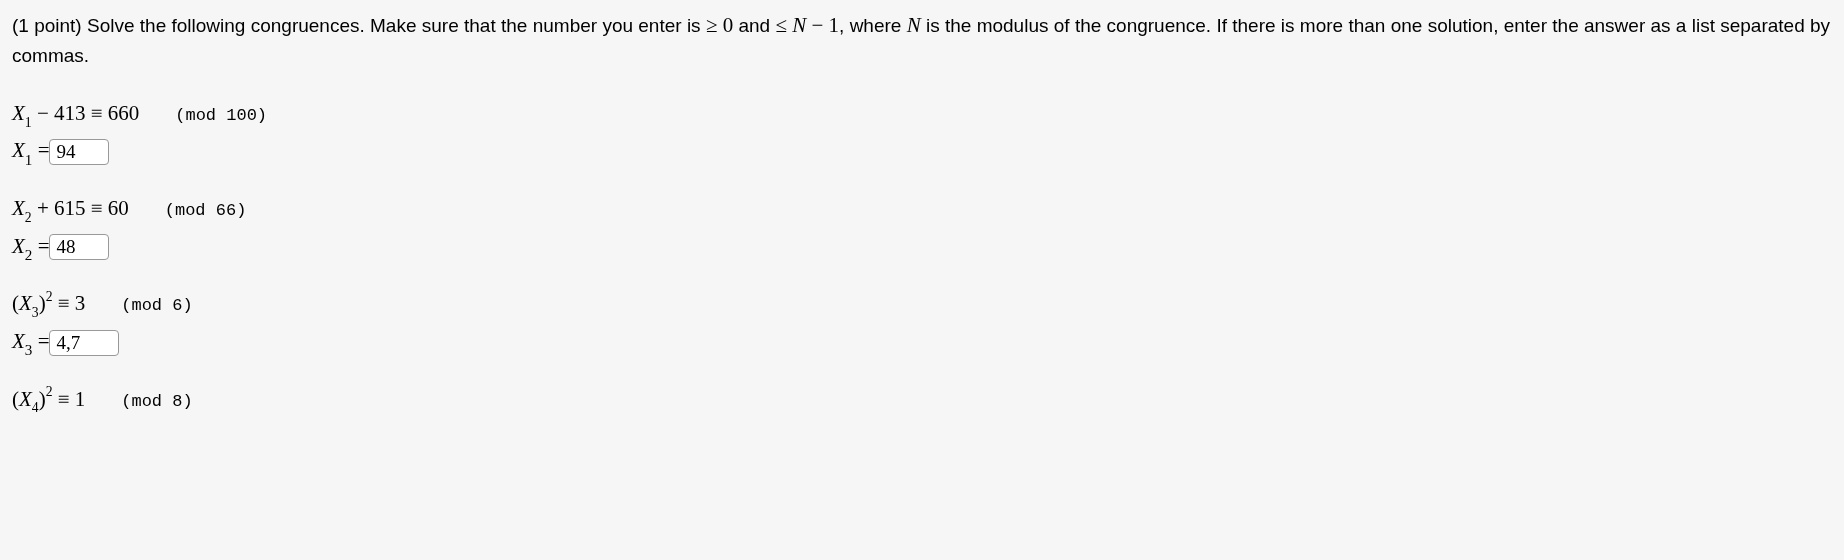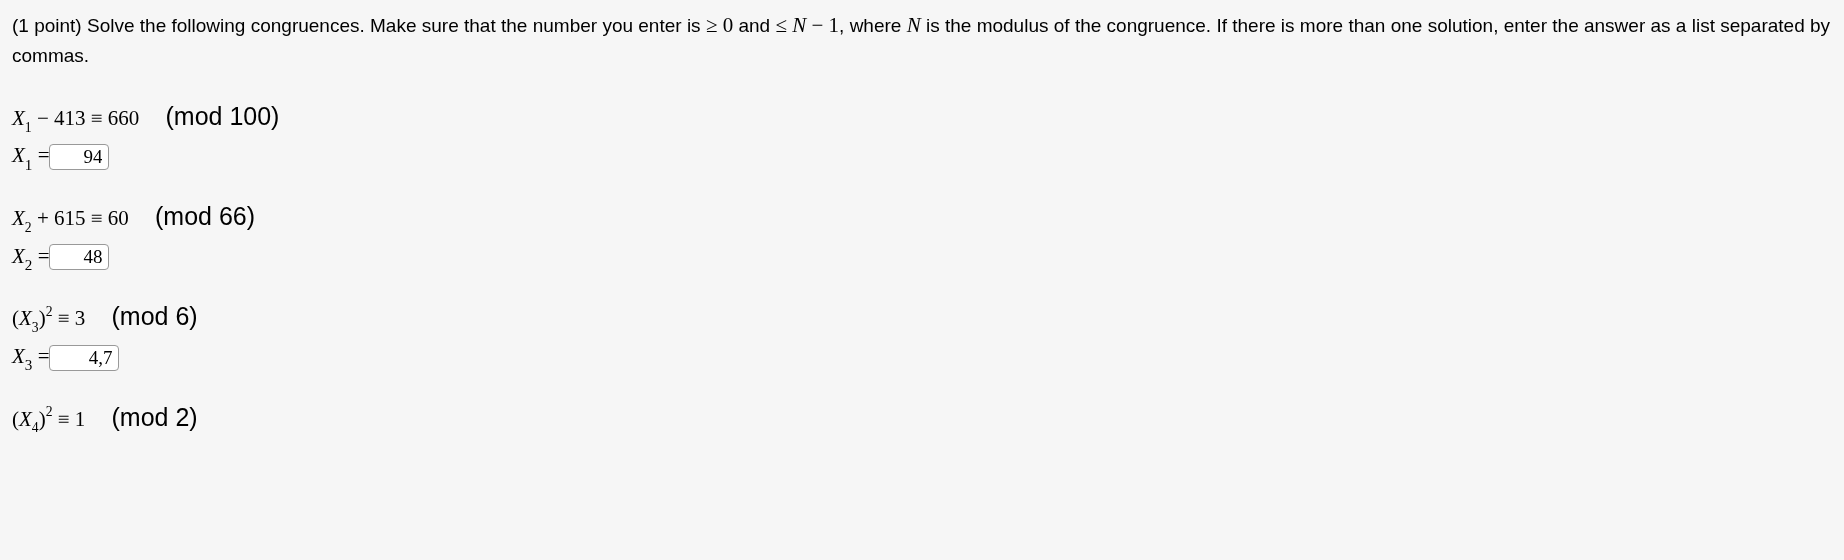--- a/index.html
+++ b/index.html
@@ -35,37 +35,36 @@
     }
     .answer-input {
       font-family: 'Times New Roman', Times, serif;
       font-size: 19px;
       padding: 1px 6px;
       border: 1px solid #999;
       border-radius: 4px;
       background: #fff;
       min-width: 20px;
       width: auto;
-      text-align: right;
     }
     .sub {
       font-size: 0.72em;
       vertical-align: sub;
       position: relative;
       top: 2px;
     }
     .sup {
       font-size: 0.72em;
       vertical-align: super;
       position: relative;
       top: -2px;
     }
     .mod-text {
-      font-family: Liberation Sans, sans-serif;
-      font-size: 25px;
+      font-family: Liberation Mono, monospace;
+      font-size: 17px;
       margin-top: 12px;
     }
   </style>
 </head>
 <body>
 
 <div class="instructions">
   <span>(1 point) Solve the following congruences. Make sure that the number you enter is </span><span class="math">≥ 0</span><span> and </span><span class="math">≤ </span><span class="math-var">N</span><span class="math"> − 1</span><span>, where </span><span class="math-var">N</span><span> is the modulus of the congruence. If there is more than one solution, enter the answer as a list separated by commas.</span>
 </div>
 
@@ -98,15 +97,15 @@
   </div>
   <div class="answer-line">
     <span class="math"><span class="math-var">X</span><span class="sub">3</span><span> = </span></span>
     <input type="text" class="answer-input" size="3" value="4,7" style="">
   </div>
 </div>
 
 <div class="problem-block">
   <div class="congruence-line">
     <span class="math">(</span><span class="math-var">X</span><span class="math sub">4</span><span class="math">)</span><span class="math sup">2</span><span class="math"> ≡ 1</span>
-    <span class="mod-text">&nbsp;&nbsp;&nbsp;<span>(mod  2)</span></span>
+    <span class="mod-text">&nbsp;&nbsp;&nbsp;<span>(mod  8)</span></span>
   </div>
 </div>
 
 </body></html>

